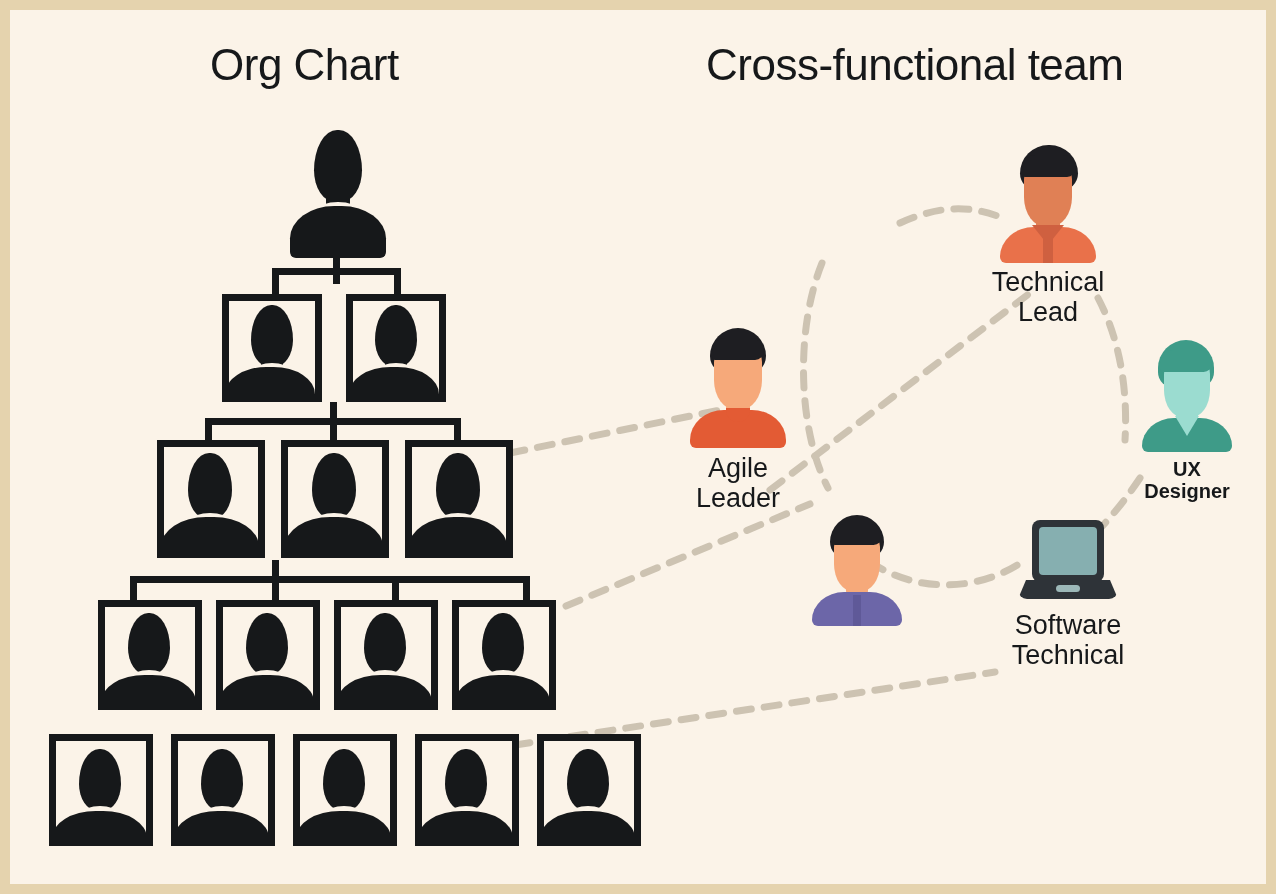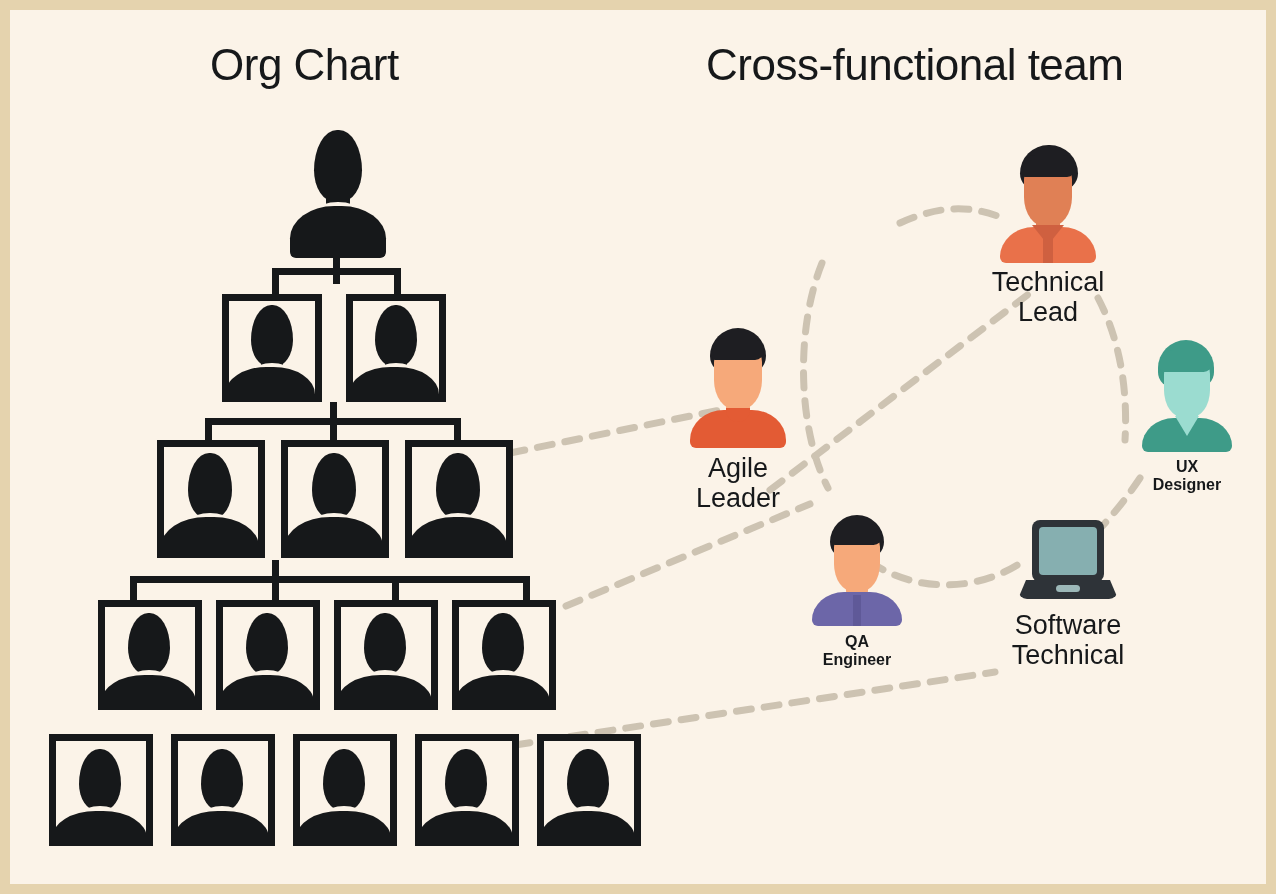--- a/index.html
+++ b/index.html
@@ -95,21 +95,21 @@
   .av-vneck   { position: absolute; }
 
   .role-label {
     position: absolute;
     text-align: center;
     color: #16181A;
     line-height: 1.12;
     white-space: pre-line;
   }
   .label-lg { font-size: 27px; font-weight: 400; }
-  .label-bd { font-size: 16px; font-weight: 700; }
+  .label-bd { font-size: 20px; font-weight: 700; }
 
   #links { position: absolute; left: 0; top: 0; width: 1256px; height: 874px; pointer-events: none; }
 
   
   .laptop { position: absolute; }
   .lt-lid {
     position: absolute;
     background: #2E3338;
     border-radius: 8px;
   }
@@ -353,22 +353,20 @@
           <div class="av-face" style="left:22px; top:13px; width:46px; height:64px; background:#F6A97A;
                       border-radius:23px 23px 20px 20px / 19px 19px 28px 28px;"></div>
           <div class="av-fringe" style="left:20px; top:9px; width:50px; height:21px; background:#1E1E22;
                       border-radius:25px 25px 17px 6px;"></div>
           <div class="av-neck" style="left:34px; top:65px; width:22px; height:19px; background:#F6A97A;
                       border-radius:0 0 8px 8px;"></div>
           <div class="av-body" style="left:0px; top:77px; width:90px; height:34px; background:#6C66A8;
                       border-radius:32px 32px 6px 6px / 28px 28px 6px 6px;"></div>
           <div class="av-placket" style="left:41px; top:80px; width:8px; height:31px; background:#5F5998;"></div>
         </div>
-        <div class="role-label label-bd" style="left:-40px; top:118px; width:170px;">QA
-Engineer</div>
       </div>
 
       <div class="person" style="left:368px; top:510px;">
         <div class="laptop" style="width:100px; height:84px;">
           <div class="lt-lid" style="left:14px; top:0; width:72px; height:62px;"></div>
           <div class="lt-screen" style="left:21px; top:7px; width:58px; height:48px;"></div>
           <div class="lt-base" style="left:0px; top:60px; width:100px; height:19px;
                       clip-path:polygon(8% 0, 92% 0, 100% 100%, 0 100%);"></div>
           <div class="lt-pad" style="left:38px; top:65px; width:24px; height:7px;"></div>
         </div>

